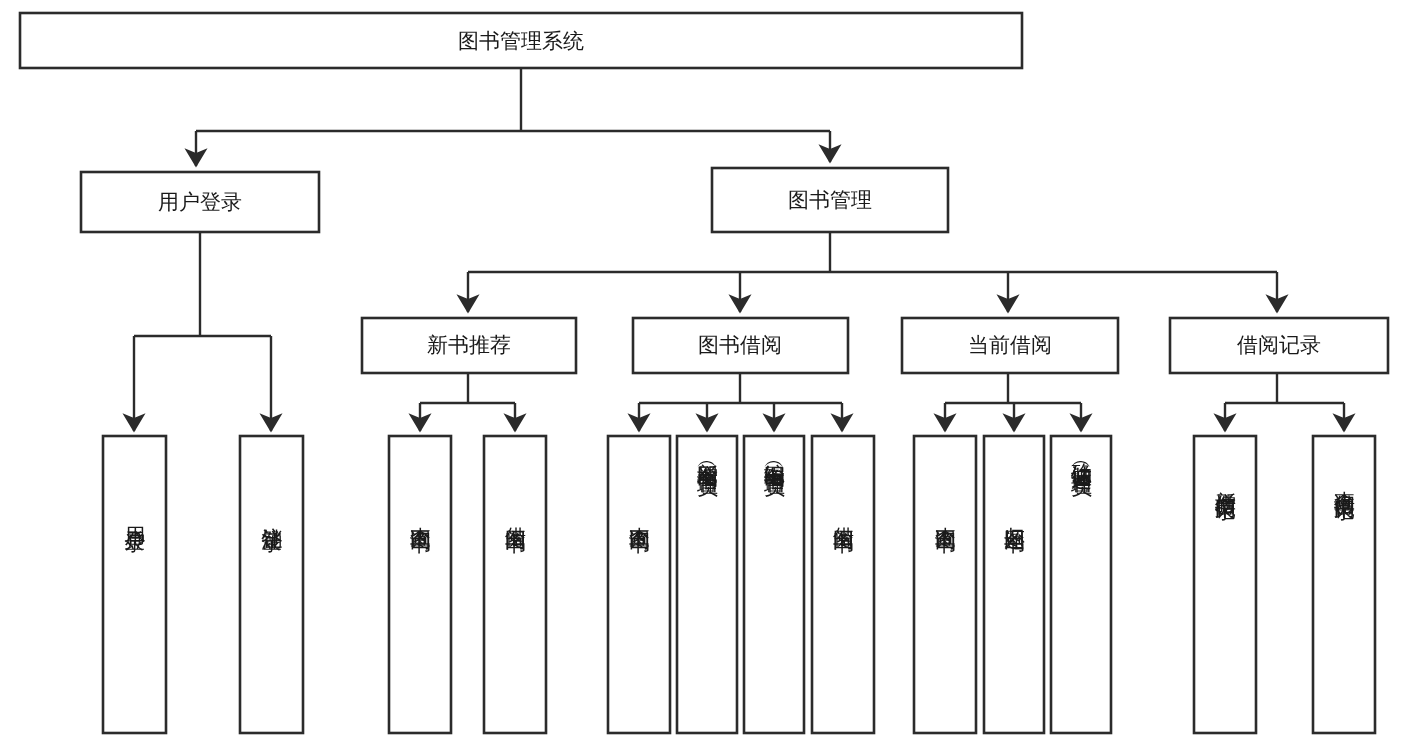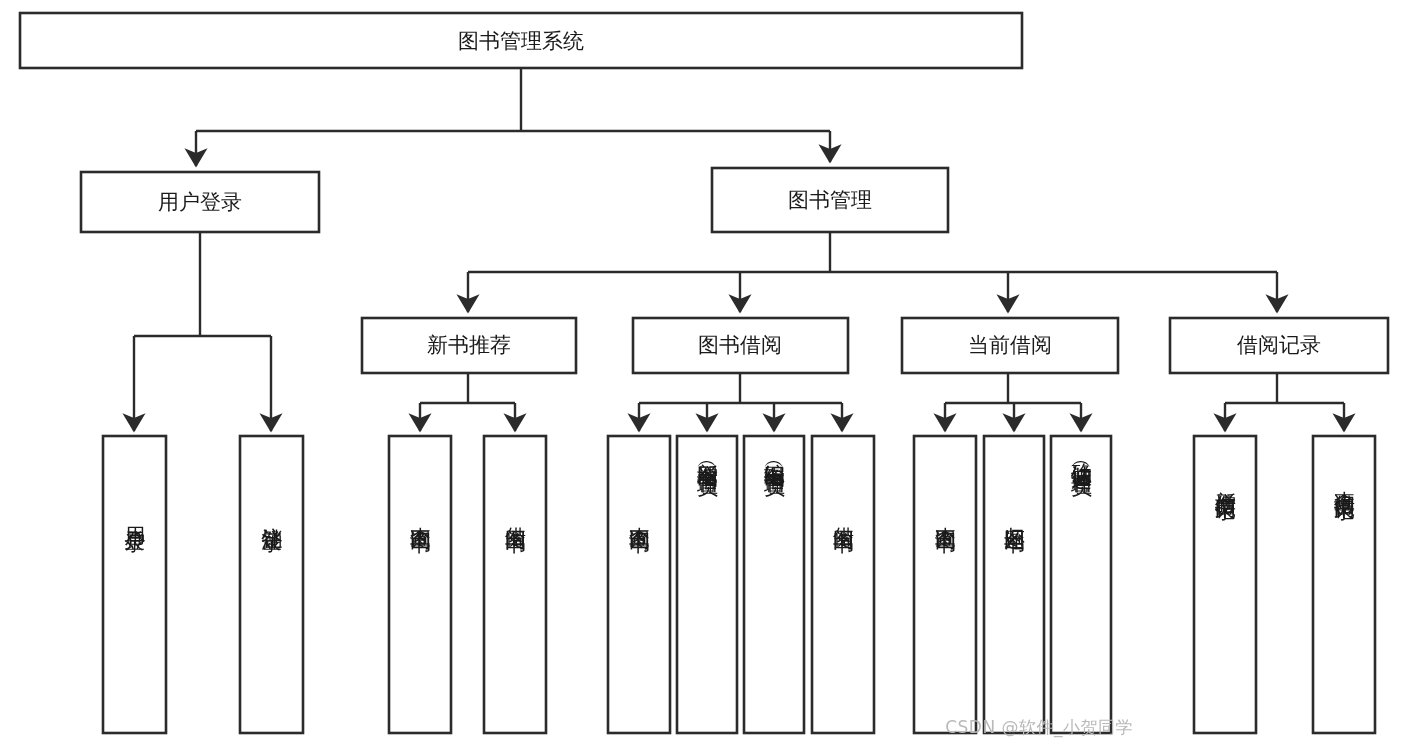--- a/index.html
+++ b/index.html
@@ -249,15 +249,14 @@
   <div class="leaf-label-box" style="left:1051px; top:436px; width:60px; height:297px;">
     <span class="leaf-label" style="margin-top:10px;">确认归还（管理员）</span>
   </div>
   <div class="leaf-label-box" style="left:1194px; top:436px; width:62px; height:297px;">
     <span class="leaf-label" style="margin-top:38px;">新增借阅记录</span>
   </div>
   <div class="leaf-label-box" style="left:1313px; top:436px; width:62px; height:297px;">
     <span class="leaf-label" style="margin-top:38px;">查询借阅记录</span>
   </div>
 
-  <div class="watermark">CSDN @软件_小贺同学</div>
 
 </div>
 
 </body></html>

